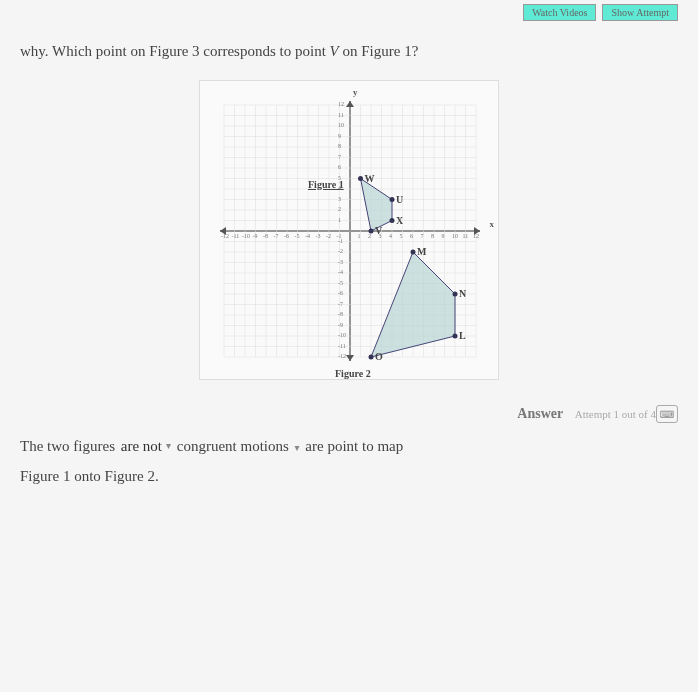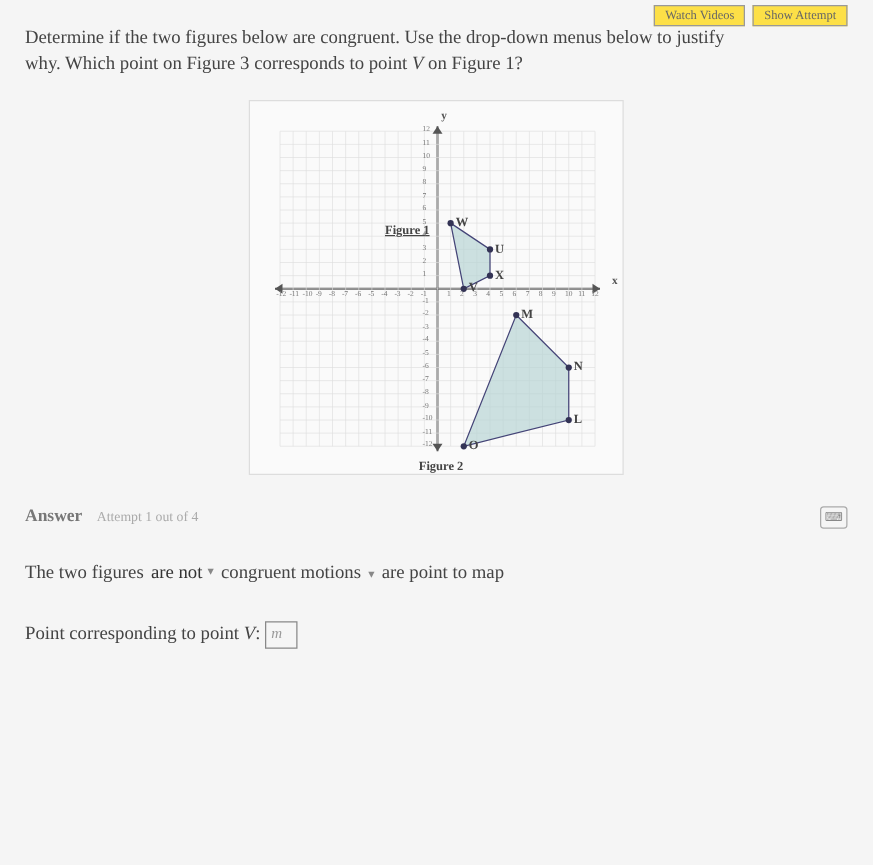--- a/index.html
+++ b/index.html
@@ -16,21 +16,21 @@
       top: 4px;
       right: 20px;
       display: flex;
       gap: 6px;
     }
     .header-btn {
       border: 1px solid #999;
       padding: 2px 8px;
       font-size: 10px;
       color: #666;
-      background: #fde047;
+      background: #5eead4;
       cursor: pointer;
     }
     .question {
       padding: 20px 20px 10px 20px;
       font-size: 15px;
       color: #444;
       line-height: 1.4;
     }
     .math-var {
       font-style: italic;
@@ -49,37 +49,37 @@
       border: 1px solid #ddd;
     }
     .answer-section {
       padding: 15px 20px;
       color: #555;
     }
     .answer-header {
       font-size: 14px;
       display: flex;
       align-items: center;
-      justify-content: space-between;
+      justify-content: flex-end;
     }
     .answer-label { color: #777; font-weight: bold; }
     .attempt { color: #aaa; font-size: 11px; margin-left: 8px; }
     .keypad-icon {
       border: 1px solid #aaa;
       width: 22px; height: 18px;
       display: inline-flex;
       align-items: center;
       justify-content: center;
       font-size: 10px;
       color: #888;
       border-radius: 3px;
       cursor: pointer;
     }
     .answer-body {
-      margin-top: 20px;
+      margin-top: 8px;
       font-size: 15px;
       line-height: 2;
       color: #444;
     }
     .dropdown {
       display: inline-flex;
       align-items: center;
       gap: 4px;
       color: #333;
       cursor: pointer;
@@ -125,21 +125,21 @@
   </style>
 </head>
 <body>
 
 <div class="header-buttons">
   <div class="header-btn">Watch Videos</div>
   <div class="header-btn">Show Attempt</div>
 </div>
 
 <div class="question">
-  <span>Determine if the two figures below are congruent. Use the drop-down menus below to justify</span><br>
+  <br>
   <span>why. Which point on Figure 3 corresponds to point </span><span class="math-var">V</span><span> on Figure 1?</span>
 </div>
 
 <div class="chart-container">
   <div class="chart-box">
     <svg width="300" height="300" viewBox="0 0 300 300">
 
       <g stroke="#ddd" stroke-width="0.5">
         <line x1="20" y1="150" x2="280" y2="150" stroke="#555" stroke-width="1.5"></line>
         <line x1="150" y1="20" x2="150" y2="280" stroke="#555" stroke-width="1.5"></line>
@@ -302,19 +302,16 @@
     <span class="dropdown">
       <span>are not</span>
       <span class="chevron">▾</span>
     </span>
     <span> congruent motions </span>
     <span class="dropdown">
       <span class="chevron">▾</span>
     </span>
     <span> are point to map</span>
     <br>
+    <span>Figure 1 onto Figure 2.</span>
   </div>
 
-  <div class="point-line">
-    <span>Point corresponding to point </span><span class="math-var">V</span><span>: </span>
-    <span class="input-box">m</span>
-  </div>
 </div>
 
 </body></html>

